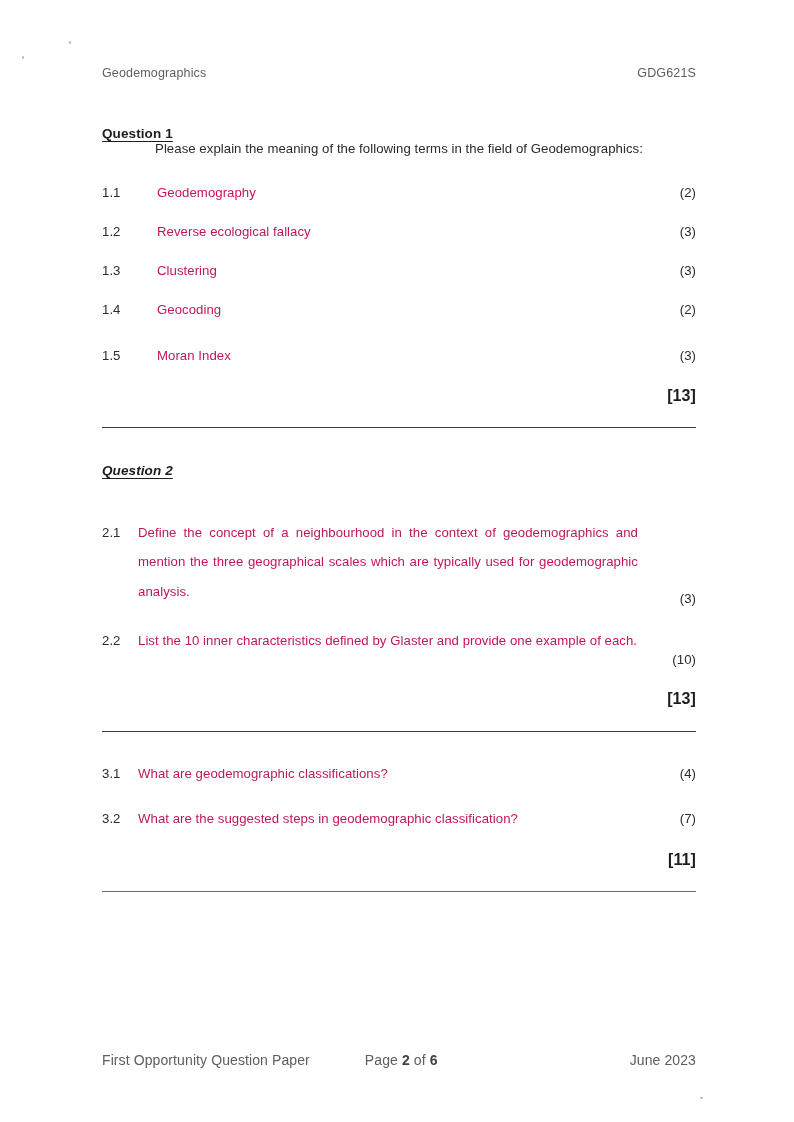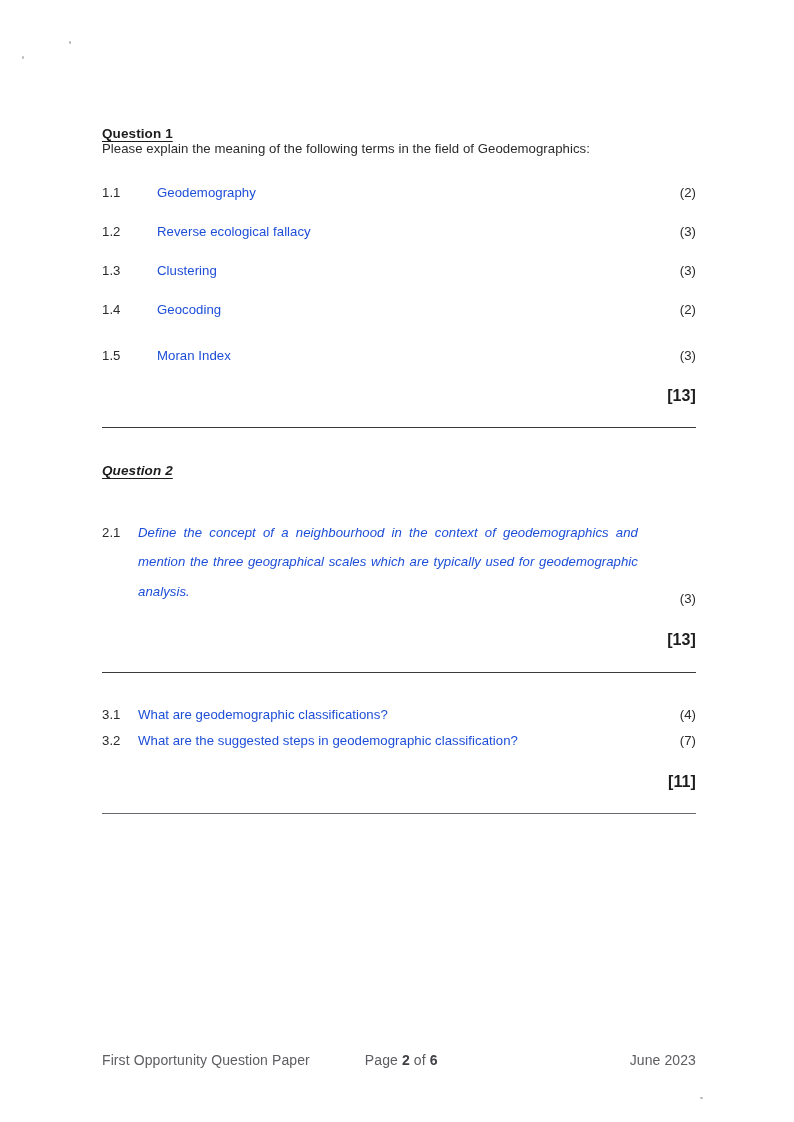--- a/index.html
+++ b/index.html
@@ -70,21 +70,21 @@
     align-items: flex-start;
     font-size: 13.2px;
     letter-spacing: .05px;
   }
   .row .num {
     flex: 0 0 auto;
     color: #2b2b2b;
   }
   .row .body {
     flex: 1 1 auto;
-    color: #1d4ed8;
+    color: #be185d;
   }
   .row .marks {
     flex: 0 0 auto;
     text-align: right;
     color: #2b2b2b;
     white-space: nowrap;
   }
 
   
   .q1row { margin-bottom: 24px; }
@@ -142,27 +142,31 @@
 </style>
 </head>
 <body>
 
 <div class="page">
 
   <span class="speck speck-a"></span>
   <span class="speck speck-b"></span>
   <span class="speck speck-c"></span>
 
+  <div class="running-head">
+    <span>Geodemographics</span>
+    <span>GDG621S</span>
+  </div>
 
   <div class="content">
 
     <div>
       <div class="q-heading" style="">Question 1</div>
 
-      <div class="lead-in" style="margin-bottom:29px;">Please explain the meaning of the following terms in the field of Geodemographics:</div>
+      <div class="lead-in" style="margin-bottom:29px;text-align:center;">Please explain the meaning of the following terms in the field of Geodemographics:</div>
 
       <div class="row q1row">
         <span class="num">1.1</span>
         <span class="body">Geodemography</span>
         <span class="marks">(2)</span>
       </div>
 
       <div class="row q1row">
         <span class="num">1.2</span>
         <span class="body">Reverse ecological fallacy</span>
@@ -190,33 +194,38 @@
       <div class="total" style="margin-bottom:22px;">[13]</div>
     </div>
 
     <hr class="rule">
 
     <div style="margin-top:35px;">
       <div class="q-heading" style="margin-bottom:40px;font-style:italic;">Question 2</div>
 
       <div class="row qprow" style="margin-bottom:25px;">
         <span class="num marks-justify">2.1</span>
-        <span class="body para-justify" style="padding-right:16px;font-style:italic;">Define the concept of a neighbourhood in the context of geodemographics and mention the three geographical scales which are typically used for geodemographic analysis.</span>
+        <span class="body para-justify" style="padding-right:16px;">Define the concept of a neighbourhood in the context of geodemographics and mention the three geographical scales which are typically used for geodemographic analysis.</span>
         <span class="marks" style="align-self:flex-end;">(3)</span>
       </div>
 
+      <div class="row qprow" style="margin-bottom:21px;">
+        <span class="num para-tight">2.2</span>
+        <span class="body para-tight" style="padding-right:16px;">List the 10 inner characteristics defined by Glaster and provide one example of each.</span>
+        <span class="marks marks-tight">(10)</span>
+      </div>
 
       <div class="total" style="margin-bottom:23px;">[13]</div>
     </div>
 
     <hr class="rule">
 
     <div style="margin-top:34px;">
 
-      <div class="row qprow" style="margin-bottom:11px;">
+      <div class="row qprow" style="margin-bottom:30px;">
         <span class="num">3.1</span>
         <span class="body">What are geodemographic classifications?</span>
         <span class="marks">(4)</span>
       </div>
 
       <div class="row qprow" style="margin-bottom:25px;">
         <span class="num">3.2</span>
         <span class="body">What are the suggested steps in geodemographic classification?</span>
         <span class="marks">(7)</span>
       </div>

